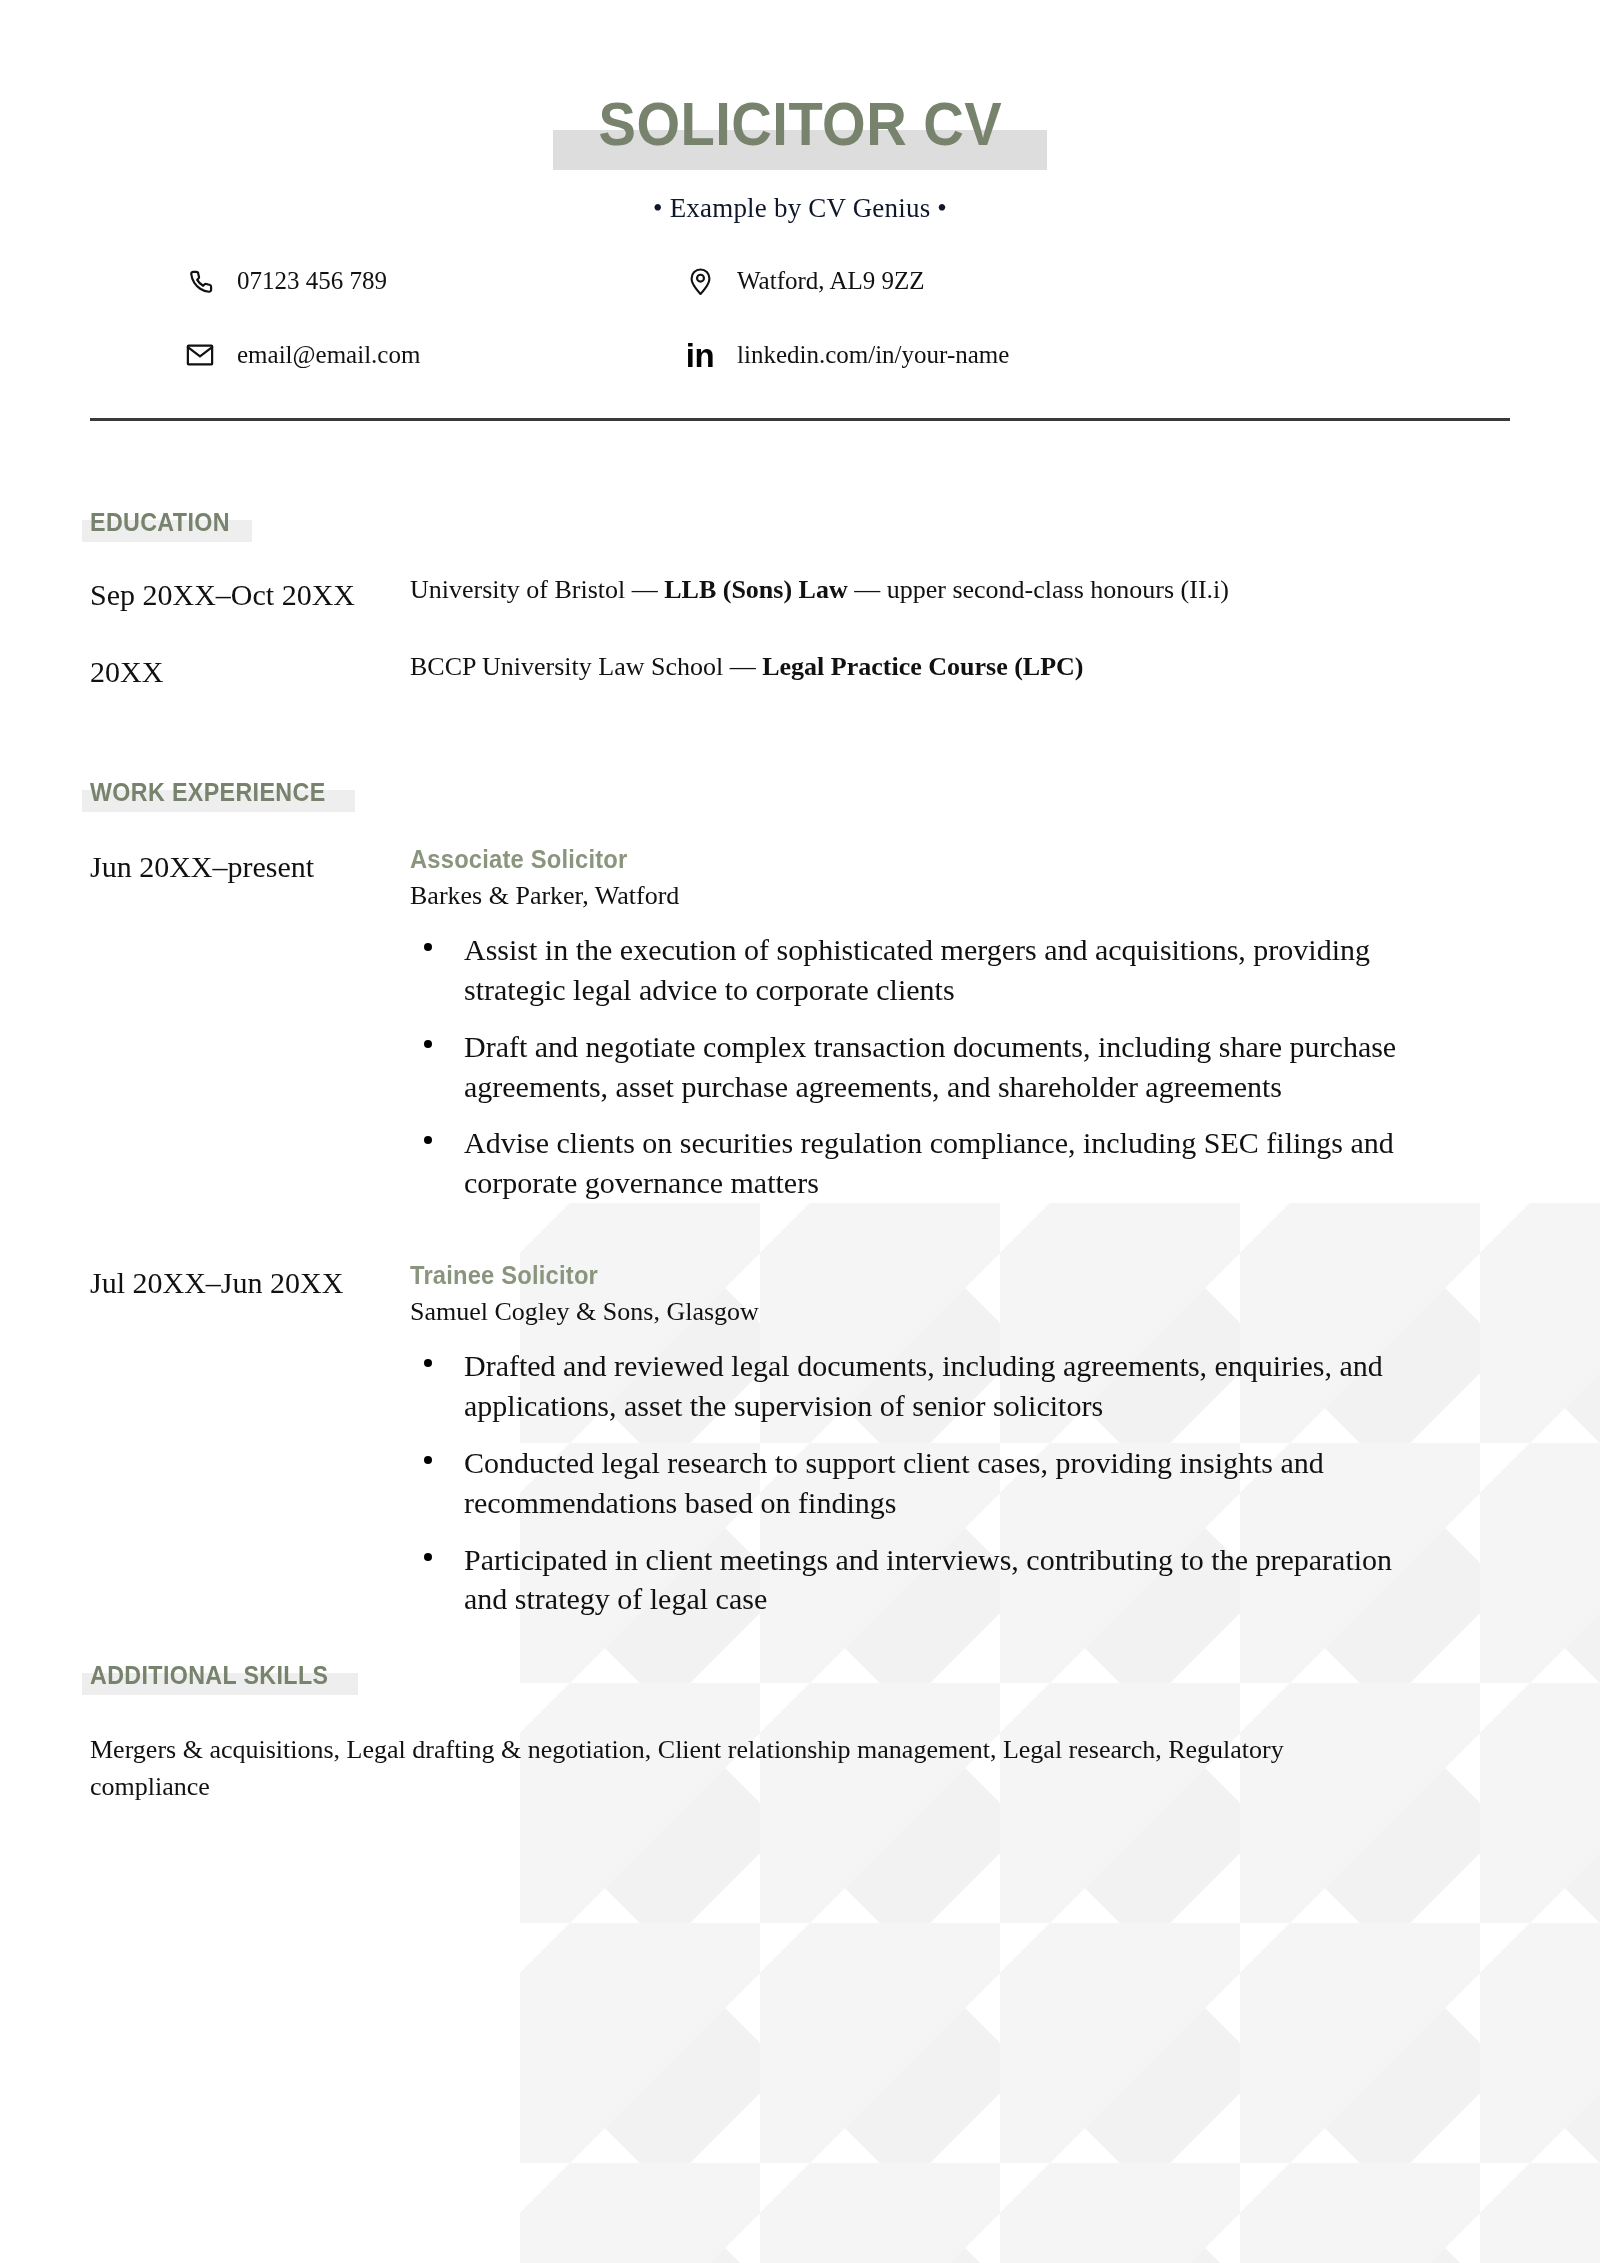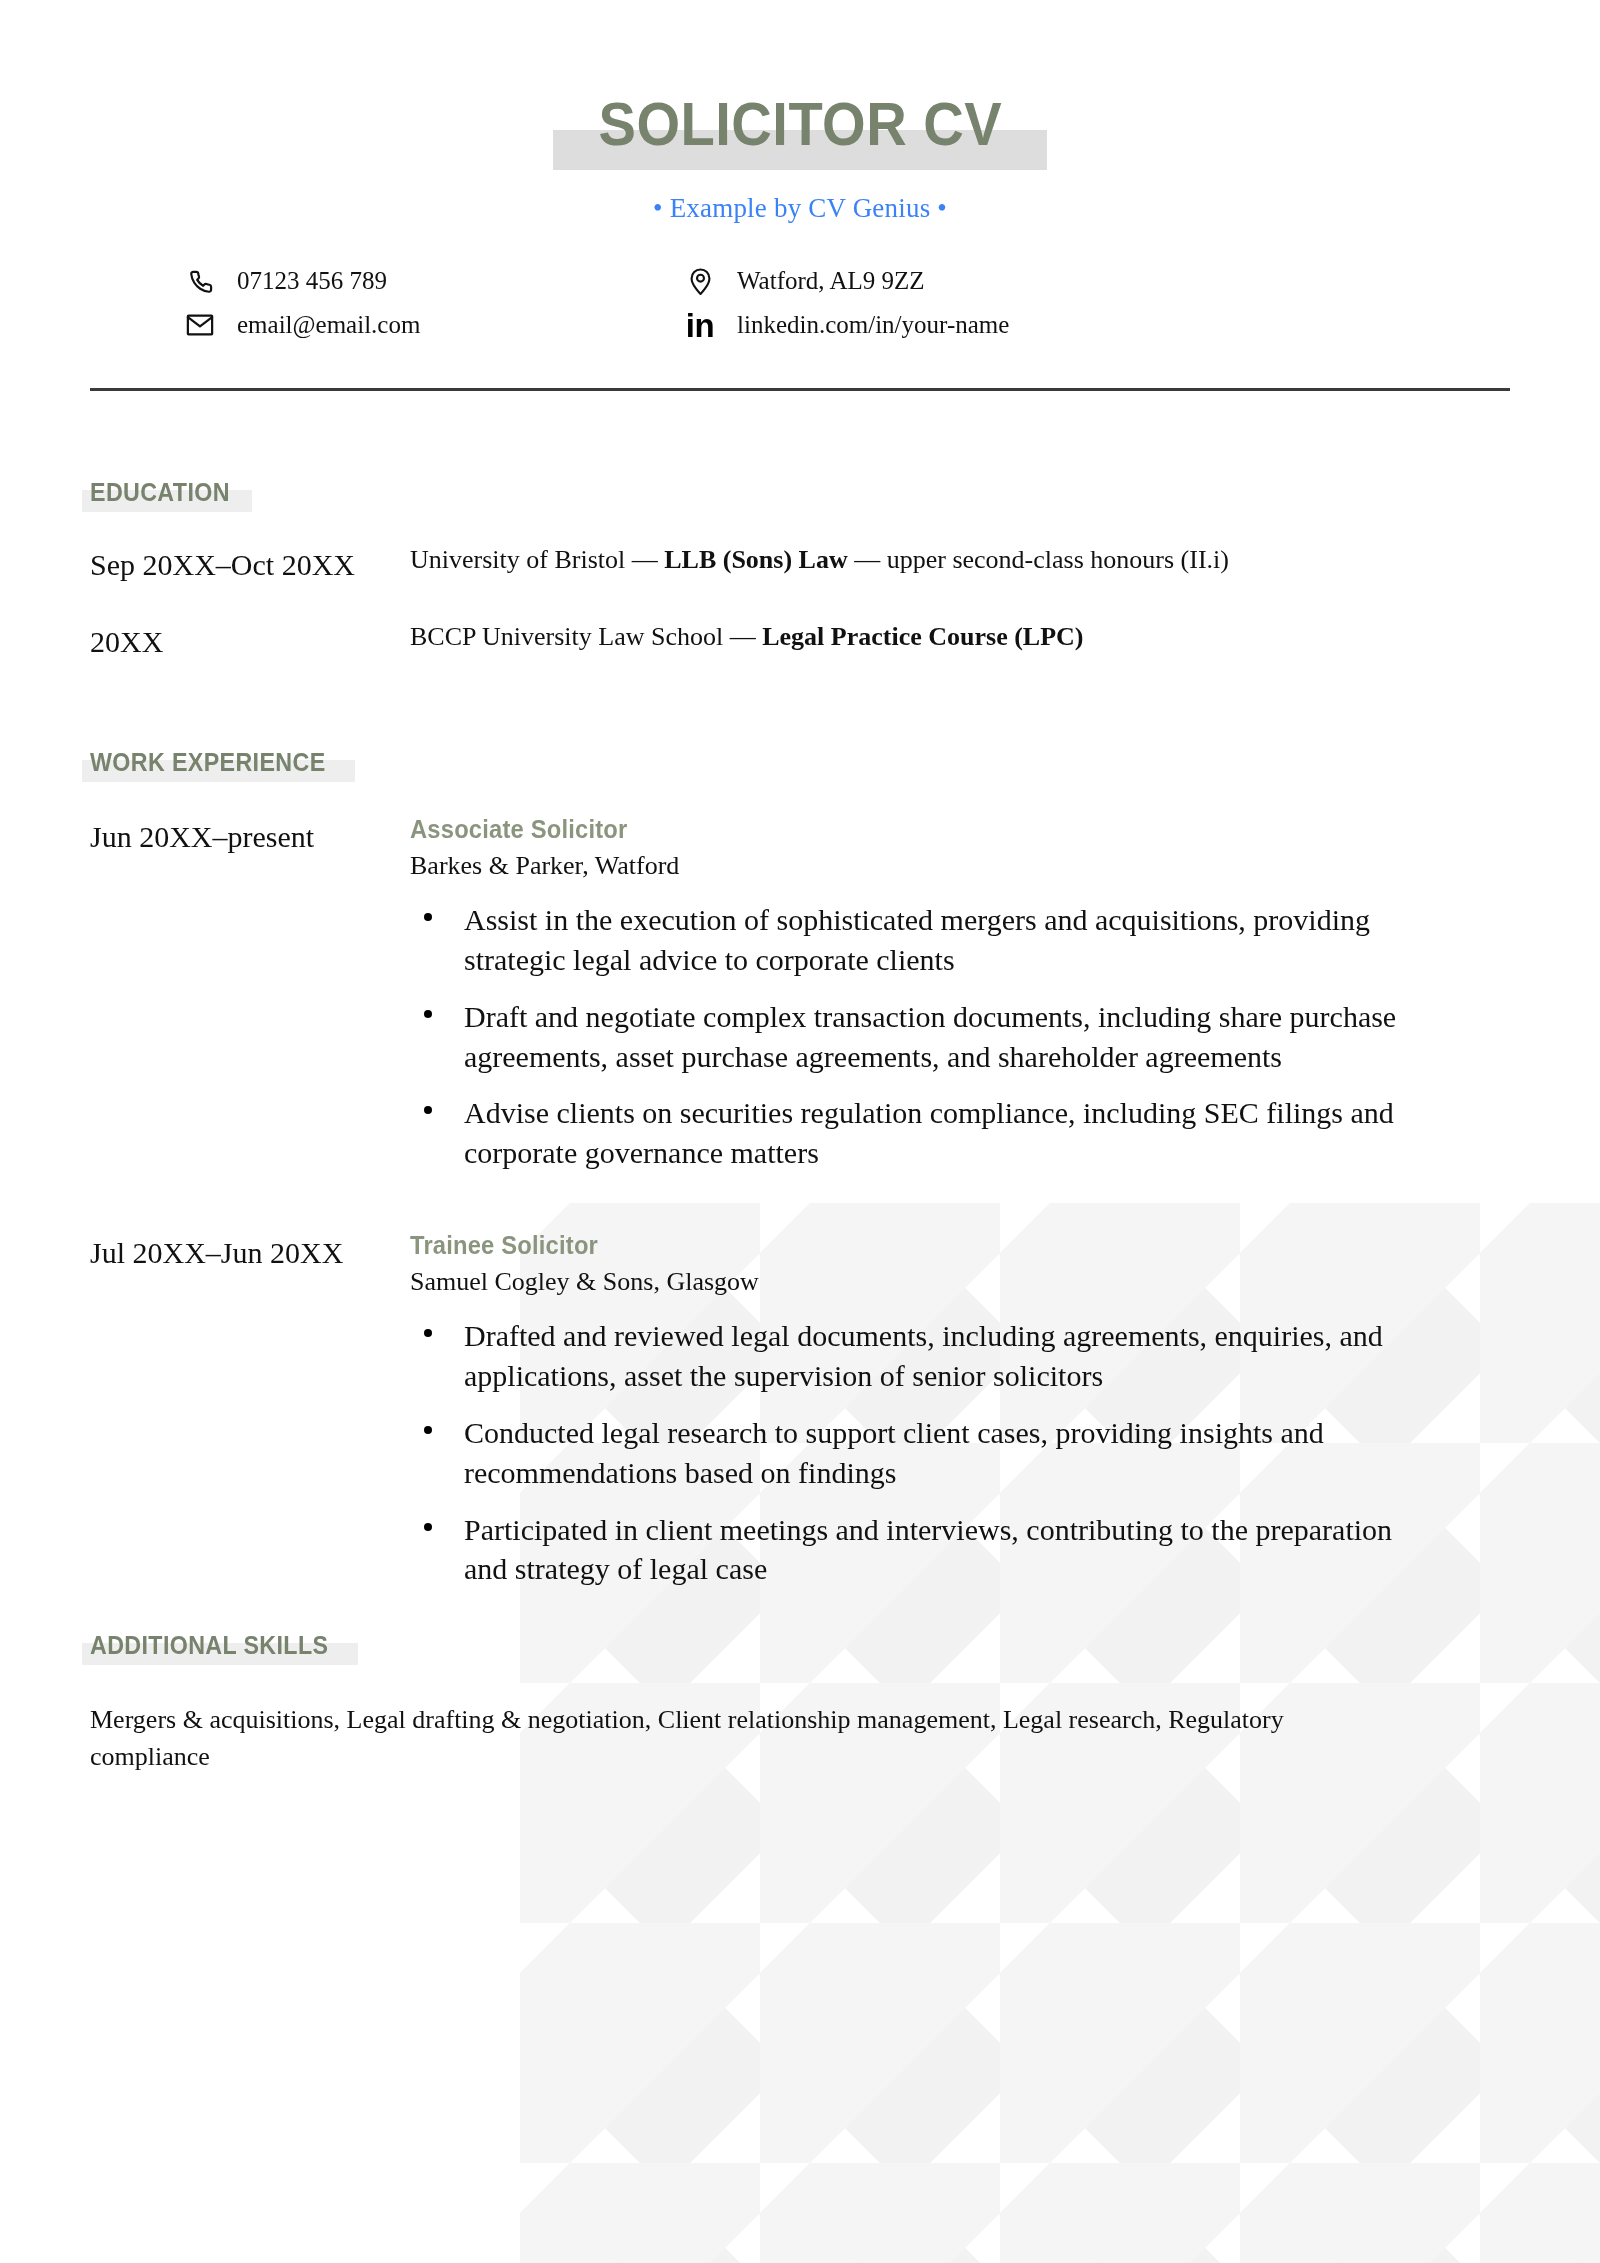--- a/index.html
+++ b/index.html
@@ -64,30 +64,30 @@
     color: #77836c;
     line-height: 1.05;
     transform: scaleX(0.92);
     transform-origin: center;
     display: block;
   }
 
   .subtitle {
     margin-top: 37px;
     font-size: 27px;
-    color: #3b82f6;
+    color: #0f172a;
     letter-spacing: 0.2px;
   }
 
   
   .contacts {
     margin: 42px 0 0 0;
     display: grid;
     grid-template-columns: 500px 1fr;
-    row-gap: 14px;
+    row-gap: 44px;
     padding-left: 95px;
   }
   .contact {
     display: flex;
     align-items: center;
     gap: 22px;
     font-size: 25px;
     line-height: 1;
   }
   .contact .ico {

